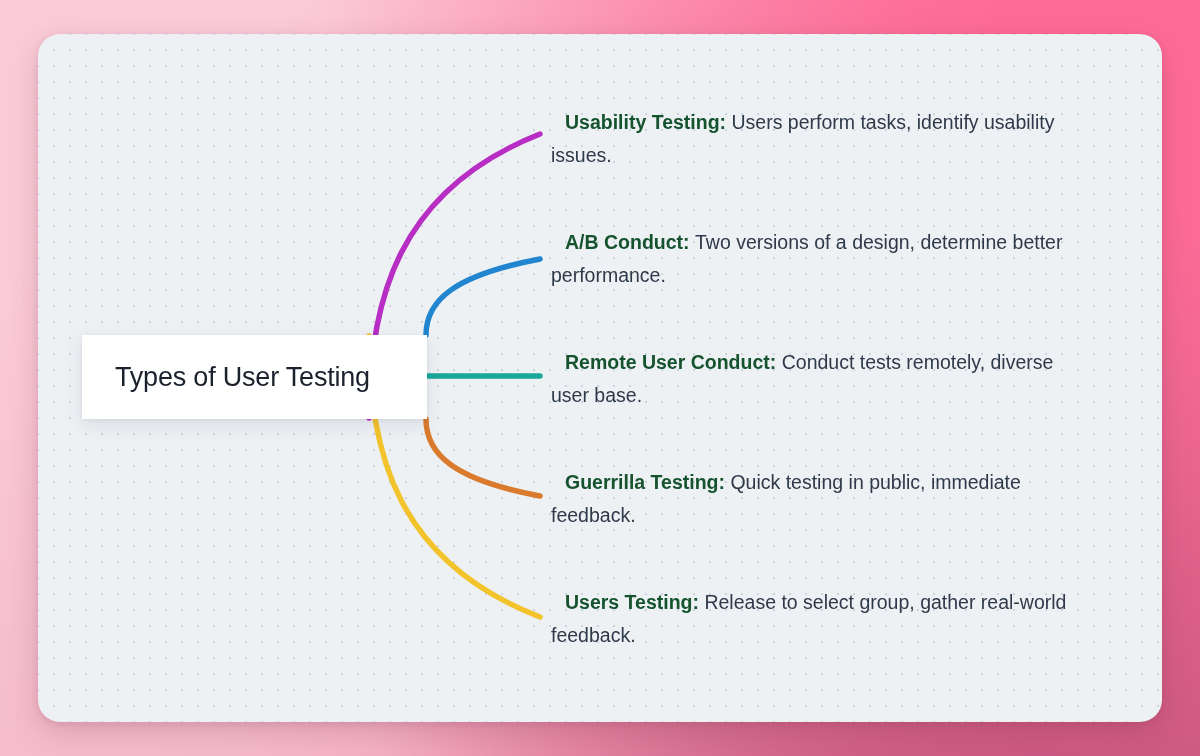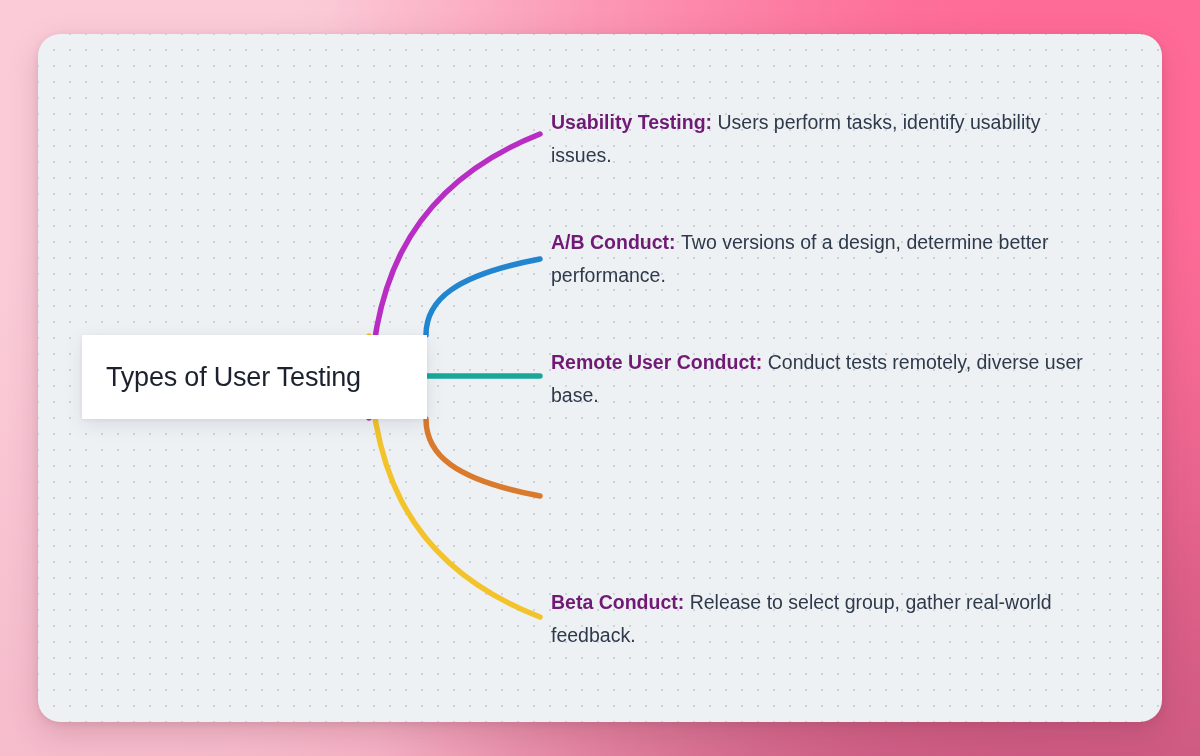--- a/index.html
+++ b/index.html
@@ -69,21 +69,21 @@
   
   .center-node {
     position: absolute;
     left: 82px;
     top: 335px;
     width: 345px;
     height: 84px;
     background: #ffffff;
     display: flex;
     align-items: center;
-    padding-left: 24px;
+    padding-left: 33px;
     box-shadow: 0 6px 18px rgba(40, 50, 70, 0.10),
                 0 1px 4px rgba(40, 50, 70, 0.07);
   }
   .center-node-label {
     font-size: 27px;
     font-weight: 400;
     color: #1b222e;
     letter-spacing: -0.2px;
     white-space: nowrap;
   }
@@ -92,21 +92,22 @@
   .branch {
     position: absolute;
     left: 551px;
     width: 545px;
     font-size: 19.5px;
     line-height: 33px;
     color: #2b3443;
   }
   .branch-title {
     font-weight: 700;
-    color: #701a75;
+    color: #14532d;
+    margin-left: 14px;
   }
   .branch-desc {
     font-weight: 400;
     color: #2e394a;
   }
 
   .branch-1 { top: 106px; }
   .branch-2 { top: 226px; }
   .branch-3 { top: 346px; }
   .branch-4 { top: 466px; }
@@ -141,19 +142,23 @@
   <div class="branch branch-2">
     <span class="branch-title">A/B Conduct: </span>
     <span class="branch-desc">Two versions of a design, determine better performance.</span>
   </div>
 
   <div class="branch branch-3">
     <span class="branch-title">Remote User Conduct: </span>
     <span class="branch-desc">Conduct tests remotely, diverse user base.</span>
   </div>
 
+  <div class="branch branch-4">
+    <span class="branch-title">Guerrilla Testing: </span>
+    <span class="branch-desc">Quick testing in public, immediate feedback.</span>
+  </div>
 
   <div class="branch branch-5">
-    <span class="branch-title">Beta Conduct: </span>
+    <span class="branch-title">Users Testing: </span>
     <span class="branch-desc">Release to select group, gather real-world feedback.</span>
   </div>
 
 </div>
 
 </body></html>

